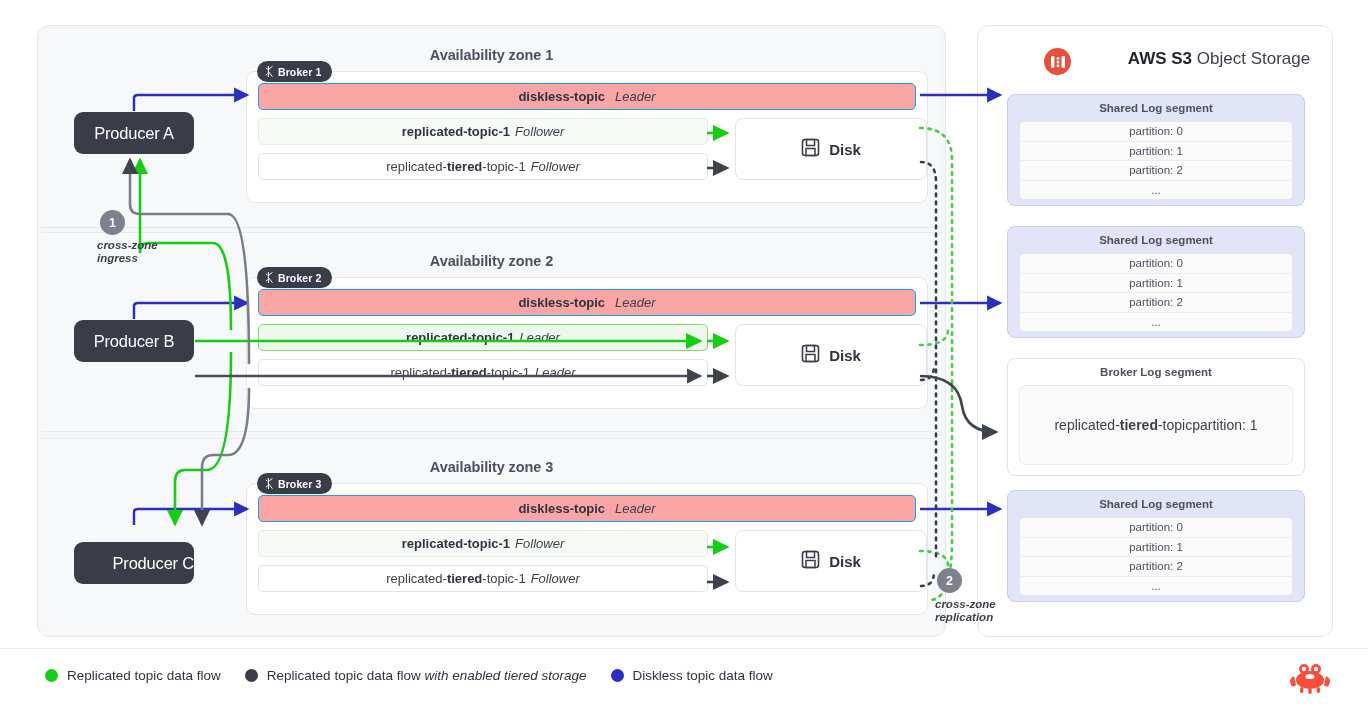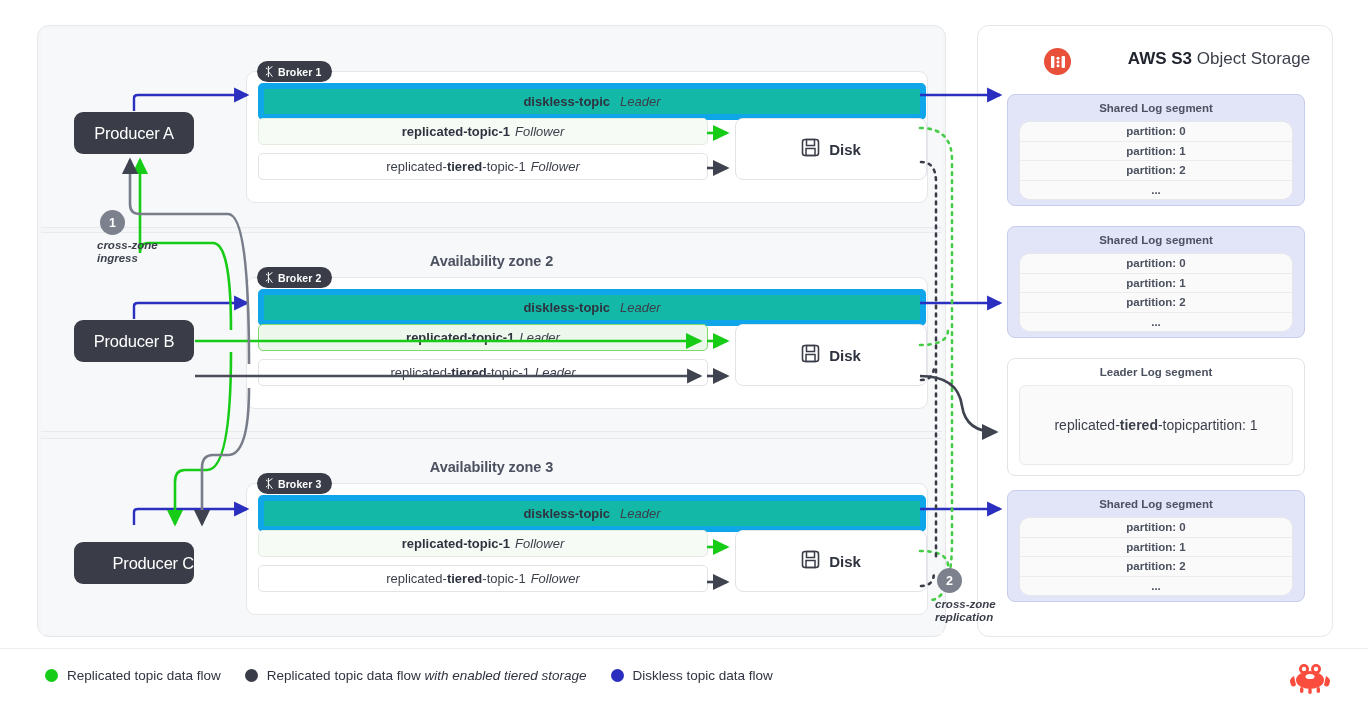--- a/index.html
+++ b/index.html
@@ -34,21 +34,21 @@
     background:#3a3d48;color:#ffffff;border-radius:11px;
     display:flex;align-items:center;gap:4px;padding:0 11px 0 8px;
     font-size:10.5px;font-weight:bold;letter-spacing:.1px;white-space:nowrap;z-index:3;
   }
   .kafka-glyph{display:inline-block;width:9px;height:11px;}
   .topic-row{
     position:absolute;left:11px;height:25px;border-radius:5px;
     display:flex;align-items:center;justify-content:center;
     font-size:13px;white-space:nowrap;
   }
-  .topic-row.diskless{background:#14b8a6;border:6px solid #0ea5e9;}
+  .topic-row.diskless{background:#fca5a5;border:1px solid #0ea5e9;}
   .topic-row.repl{background:#f7fbf6;border:1px solid #e4ece2;}
   .topic-row.repl-leader{background:#eef7ec;border:1px solid #7fd96a;}
   .topic-row.tiered{background:#ffffff;border:1px solid #e2e3e7;}
   .topic-row b{font-weight:bold;color:#2f3340;}
   .topic-row i{font-style:italic;color:#3b3f4a;}
   .topic-row .sp{display:inline-block;width:5px;}
   .disk-box{
     position:absolute;background:#ffffff;border:1px solid #e2e3e7;border-radius:8px;
     display:flex;align-items:center;justify-content:center;gap:9px;
     font-size:15px;font-weight:bold;color:#2f3340;
@@ -89,21 +89,21 @@
   .seg{
     position:absolute;left:1007px;width:296px;border-radius:8px;
   }
   .seg.shared{background:#e2e4f8;border:1px solid #c8ccee;}
   .seg.remote{background:#ffffff;border:1px solid #e2e3e7;}
   .seg-title{
     position:absolute;top:7px;width:100%;text-align:center;
     font-size:11.5px;font-weight:bold;color:#4c5160;
   }
   .seg-list{position:absolute;left:11px;top:26px;width:272px;
-    border:1px solid #e6e7ea;border-radius:11px;overflow:hidden;background:#fafafb;font-weight:bold;}
+    border:1px solid #e6e7ea;border-radius:5px;overflow:hidden;background:#fafafb;}
   .seg-item{
     height:18.5px;display:flex;align-items:center;justify-content:center;
     font-size:11.5px;color:#4c5160;background:#fafafb;border-bottom:1px solid #ececef;
   }
   .seg-item:last-child{border-bottom:none;}
   .remote-box{
     position:absolute;left:11px;top:26px;width:272px;height:78px;
     background:#fafafb;border:1px solid #e9eaee;border-radius:6px;
     display:flex;flex-direction:row;align-items:center;justify-content:center;
     font-size:14px;color:#3b3f4a;line-height:19px;
@@ -169,20 +169,21 @@
     <path d="M921,162 Q936,162 936,182 L936,560" fill="none" stroke="#3a3d48" stroke-width="2.6" stroke-dasharray="2.5 5.5" stroke-linecap="round"></path>
     <path d="M921,380 Q934,380 934,366" fill="none" stroke="#3a3d48" stroke-width="2.6" stroke-dasharray="2.5 5.5" stroke-linecap="round"></path>
     <path d="M921,586 Q934,586 934,572" fill="none" stroke="#3a3d48" stroke-width="2.6" stroke-dasharray="2.5 5.5" stroke-linecap="round"></path>
 
     <path d="M920,376 Q958,376 962,406 Q966,432 996,432" fill="none" stroke="#3f434f" stroke-width="2.6" marker-end="url(#ah-dark)"></path>
   </svg>
 
   <div class="left-panel">
 
     <div class="zone" style="top:3px;height:198px;border-top:none;">
+      <div class="zone-title" style="top:18px;">Availability zone 1</div>
       <div class="broker" style="left:205px;top:42px;width:680px;height:130px;">
         <div class="broker-pill">
           <span class="kafka-glyph">
             <svg viewBox="0 0 9 11" width="9" height="11">
                 <path d="M3.4 0.3 L3.4 10.7 M3.4 3.6 L7.2 0.6 M3.4 5.5 L7.2 10.4 M1.2 2.1 L2.3 3.0 M1.2 8.9 L2.3 8.0" stroke="#ffffff" stroke-width="1" fill="none" stroke-linecap="round"></path>
               </svg>
           </span>
           <span>Broker 1</span>
         </div>
         <div class="topic-row diskless" style="top:11px;width:656px;">
@@ -355,21 +356,21 @@
     <div class="seg-title">Shared Log segment</div>
     <div class="seg-list">
       <div class="seg-item">partition: 0</div>
       <div class="seg-item">partition: 1</div>
       <div class="seg-item">partition: 2</div>
       <div class="seg-item">...</div>
     </div>
   </div>
 
   <div class="seg remote" style="top:358px;height:116px;">
-    <div class="seg-title">Leader Log segment</div>
+    <div class="seg-title">Broker Log segment</div>
     <div class="remote-box">
       <div>
         <span>replicated-</span><b>tiered</b><span>-topic</span>
       </div>
       <div>partition: 1</div>
     </div>
   </div>
 
   <div class="seg shared" style="top:490px;height:110px;">
     <div class="seg-title">Shared Log segment</div>

